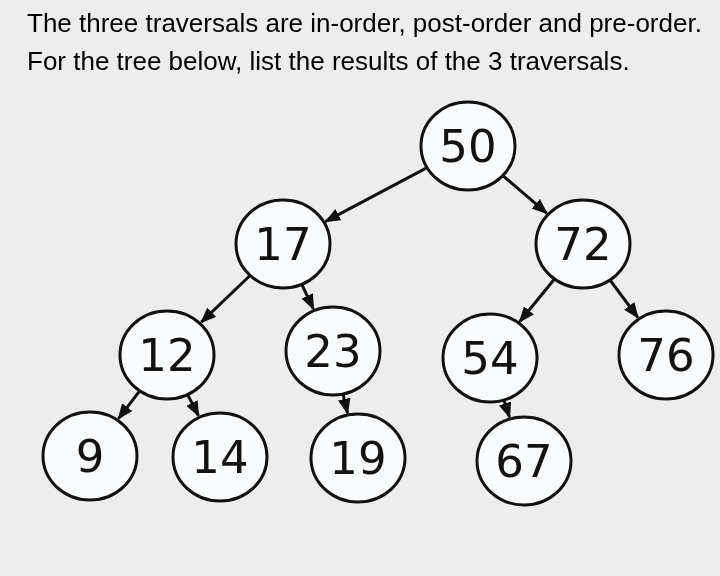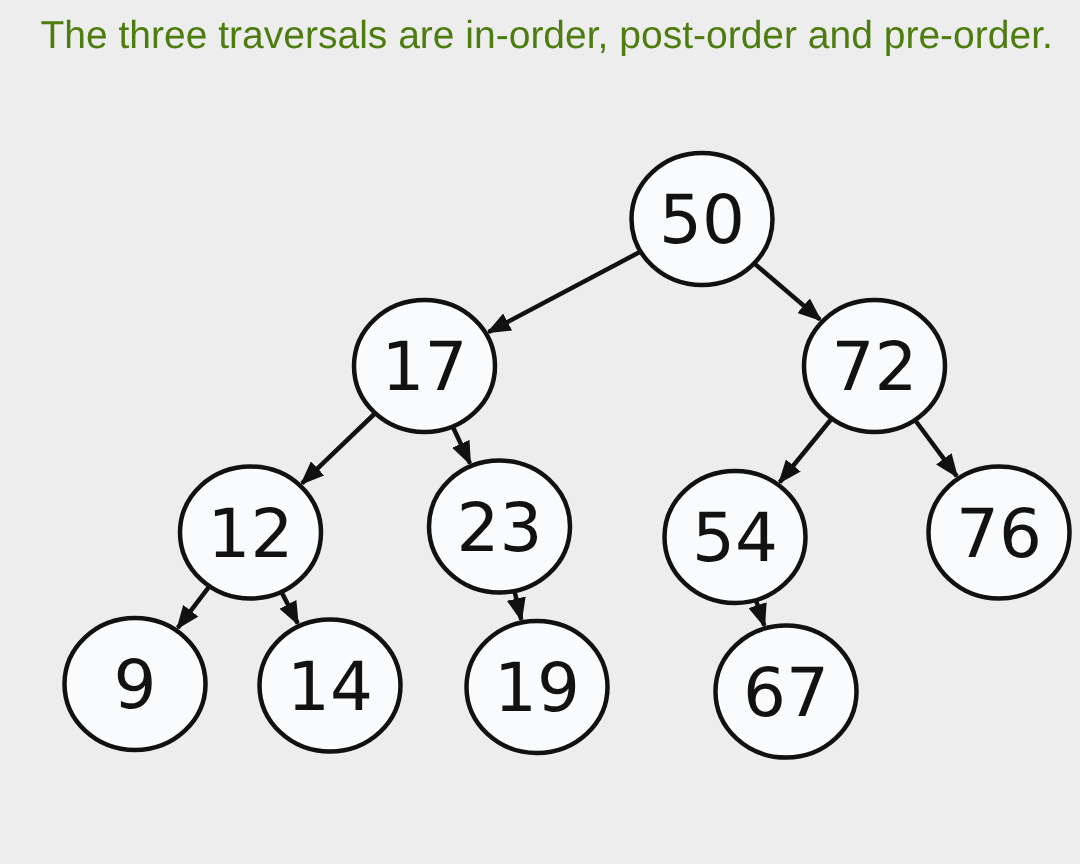--- a/index.html
+++ b/index.html
@@ -15,21 +15,21 @@
     position: relative;
   }
   .question {
     position: absolute;
     left: 27px;
     top: 4px;
     width: 690px;
     font-size: 26px;
     line-height: 38px;
     font-weight: 400;
-    color: #4d7c0f;
+    color: #000000;
     letter-spacing: 0px;
   }
   .question .qline {
     white-space: nowrap;
   }
   #tree-svg {
     position: absolute;
     left: 0;
     top: 0;
   }
@@ -37,20 +37,21 @@
     font-family: "DejaVu Sans", sans-serif;
     font-size: 45px;
     fill: #121212;
   }
 </style>
 </head>
 <body>
 
 <div class="question">
   <div class="qline">The three traversals are in-order, post-order and pre-order.</div>
+  <div class="qline">For the tree below, list the results of the 3 traversals.</div>
 </div>
 
 <svg id="tree-svg" width="720" height="576" viewBox="0 0 720 576">
     <defs>
       <marker id="arrowhead" viewBox="0 0 10 8" refX="9" refY="4" markerWidth="16" markerHeight="12.8" markerUnits="userSpaceOnUse" orient="auto">
         <path d="M0,0 L10,4 L0,8 Z" fill="#111111"></path>
       </marker>
     </defs>
     <line x1="427.1" y1="167.7" x2="325.7" y2="221.4" stroke="#111111" stroke-width="3" marker-end="url(#arrowhead)"></line>
     <line x1="502.8" y1="175.6" x2="546.7" y2="213.1" stroke="#111111" stroke-width="3" marker-end="url(#arrowhead)"></line>

